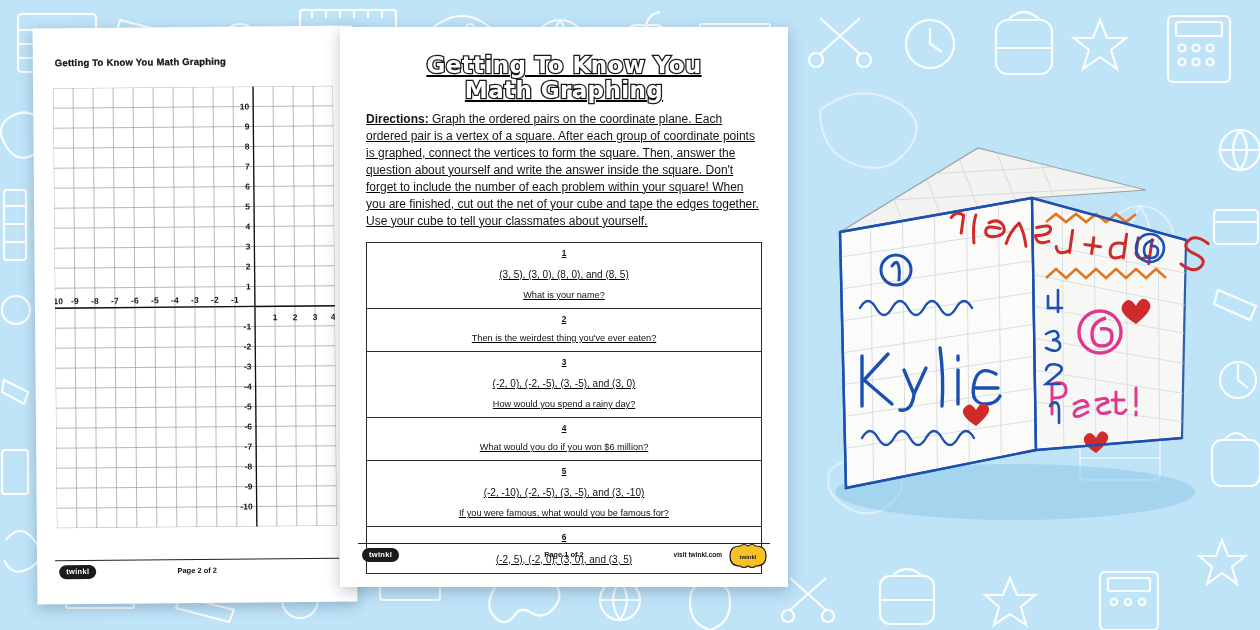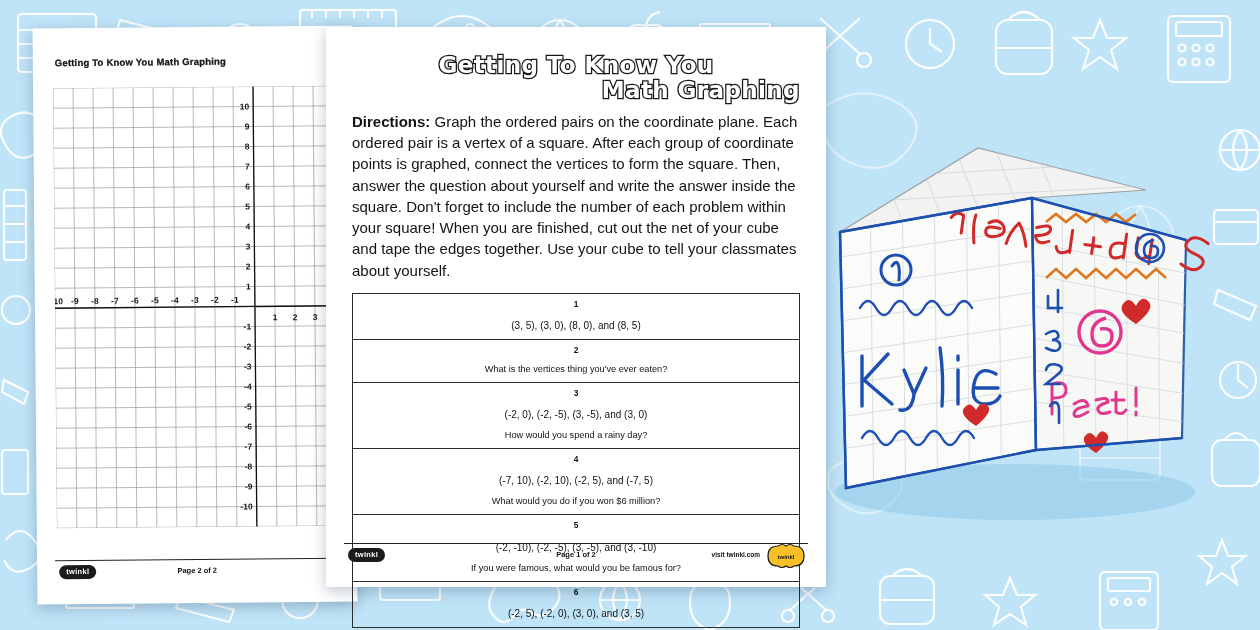--- a/index.html
+++ b/index.html
@@ -30,24 +30,25 @@
     box-shadow: 0 4px 14px rgba(20, 50, 80, 0.28);
   }
   .sheet-back {
     left: 35px;
     top: 27px;
     width: 320px;
     height: 576px;
     transform: rotate(-0.5deg);
   }
   .sheet-front {
-    left: 326px;
+    left: 340px;
     top: 27px;
-    width: 500px;
+    width: 448px;
     height: 560px;
+    text-decoration: underline;
   }
 
   
   .back-title {
     position: absolute;
     left: 22px;
     top: 29px;
     font-size: 9.5px;
     font-weight: bold;
     color: #1b1b1b;
@@ -121,25 +122,25 @@
     margin: 26px 26px 6px 26px;
     font-family: "DejaVu Sans", sans-serif;
     font-weight: bold;
     font-size: 23px;
     line-height: 1.08;
     color: #ffffff;
     -webkit-text-stroke: 2.6px #1a1a1a;
     paint-order: stroke fill;
     letter-spacing: .4px;
   }
-  .wk-title .l2 { display:block;text-align:right; }
+  .wk-title .l2 { display:block; }
 
   .directions {
     margin: 8px 26px 0 26px;
-    font-size: 15px;
+    font-size: 12px;
     line-height: 1.42;
     color: #141414;
     text-align: left;
   }
   .directions b { font-weight: bold; }
 
   .qtable {
     margin: 12px 26px 0 26px;
     border: 1px solid #2b2b2b;
   }
@@ -398,36 +399,36 @@
     <span class="l2">Math Graphing</span>
   </div>
 
   <p class="directions"><b>Directions:</b><span> Graph the ordered pairs on the coordinate plane. Each ordered pair is a vertex of a square. After each group of coordinate points is graphed, connect the vertices to form the square. Then, answer the question about yourself and write the answer inside the square. Don't forget to include the number of each problem within your square! When you are finished, cut out the net of your cube and tape the edges together. Use your cube to tell your classmates about yourself.</span></p>
 
   <div class="qtable">
 
     <div class="qrow">
       <div class="qnum">1</div>
       <div class="qpairs">(3, 5), (3, 0), (8, 0), and (8, 5)</div>
+      <div class="qtext">What is your name?</div>
     </div>
 
     <div class="qrow">
       <div class="qnum">2</div>
-      <div class="qtext">What is the vertices thing you've ever eaten?</div>
+      <div class="qtext">Then is the weirdest thing you've ever eaten?</div>
     </div>
 
     <div class="qrow">
       <div class="qnum">3</div>
       <div class="qpairs">(-2, 0), (-2, -5), (3, -5), and (3, 0)</div>
       <div class="qtext">How would you spend a rainy day?</div>
     </div>
 
     <div class="qrow">
       <div class="qnum">4</div>
-      <div class="qpairs">(-7, 10), (-2, 10), (-2, 5), and (-7, 5)</div>
       <div class="qtext">What would you do if you won $6 million?</div>
     </div>
 
     <div class="qrow">
       <div class="qnum">5</div>
       <div class="qpairs">(-2, -10), (-2, -5), (3, -5), and (3, -10)</div>
       <div class="qtext">If you were famous, what would you be famous for?</div>
     </div>
 
     <div class="qrow">

